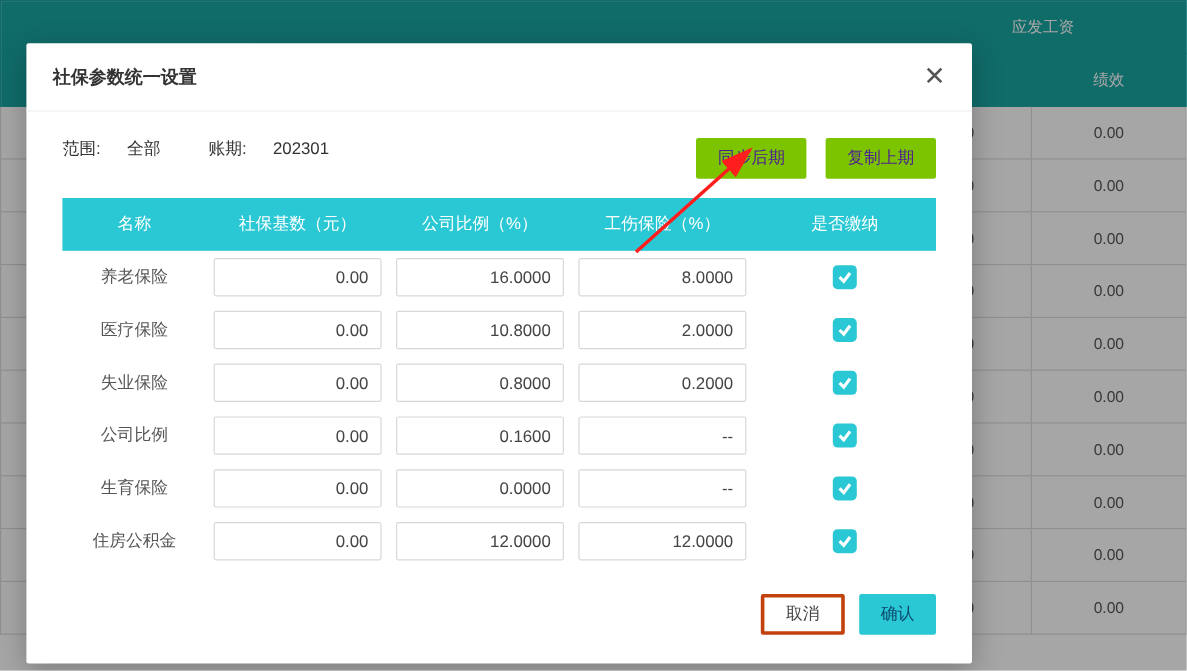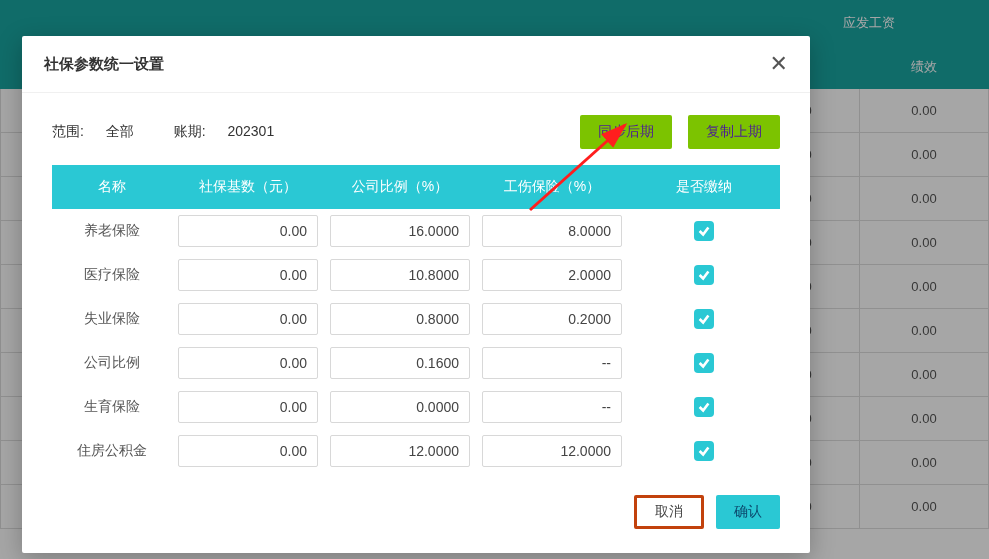--- a/index.html
+++ b/index.html
@@ -18,21 +18,21 @@
   .bg .c5{width:150px}
   .bg .c6{width:110px}
   .bg .c7{width:129px}
   
   .mask{position:absolute;inset:0;background:rgba(0,0,0,.35)}
   
   .modal{position:absolute;left:22px;top:36px;width:788px;background:#fff;border-radius:2px;box-shadow:0 6px 24px rgba(0,0,0,.25);padding-bottom:24px}
   .m-head{height:57px;display:flex;align-items:center;justify-content:space-between;padding:0 22px;border-bottom:1px solid #f0f0f0}
   .m-title{font-size:15px;font-weight:bold}
   .m-close{font-size:22px;color:#555;cursor:pointer;user-select:none;line-height:1}
-  .m-top{padding:22px 30px 16px 30px;display:flex;align-items:center;justify-content:space-between}
+  .m-top{padding:22px 30px 16px 30px;display:flex;justify-content:space-between}
   .m-top .info span{margin-right:18px;font-size:14px;color:#333}
   .btn{display:inline-flex;align-items:center;justify-content:center;height:34px;padding:0 18px;border:none;cursor:pointer;font-size:14px;border-radius:2px}
   .btn-green{background:#7cc300;color:#4c1d95}
   .btn-cyan{background:#2ac8d4;color:#0c4a6e}
   .btn-plain{background:#fff;border:3px solid #c2410c;color:#444}
   .btn+.btn{margin-left:12px}
   
   .itbl{width:calc(100% - 60px);margin:0 30px}
   .itbl .thead{display:flex;background:#2ac8d4;color:#fff;height:44px;align-items:center;font-size:14px}
   .itbl .thead>div{flex:1;text-align:center}

